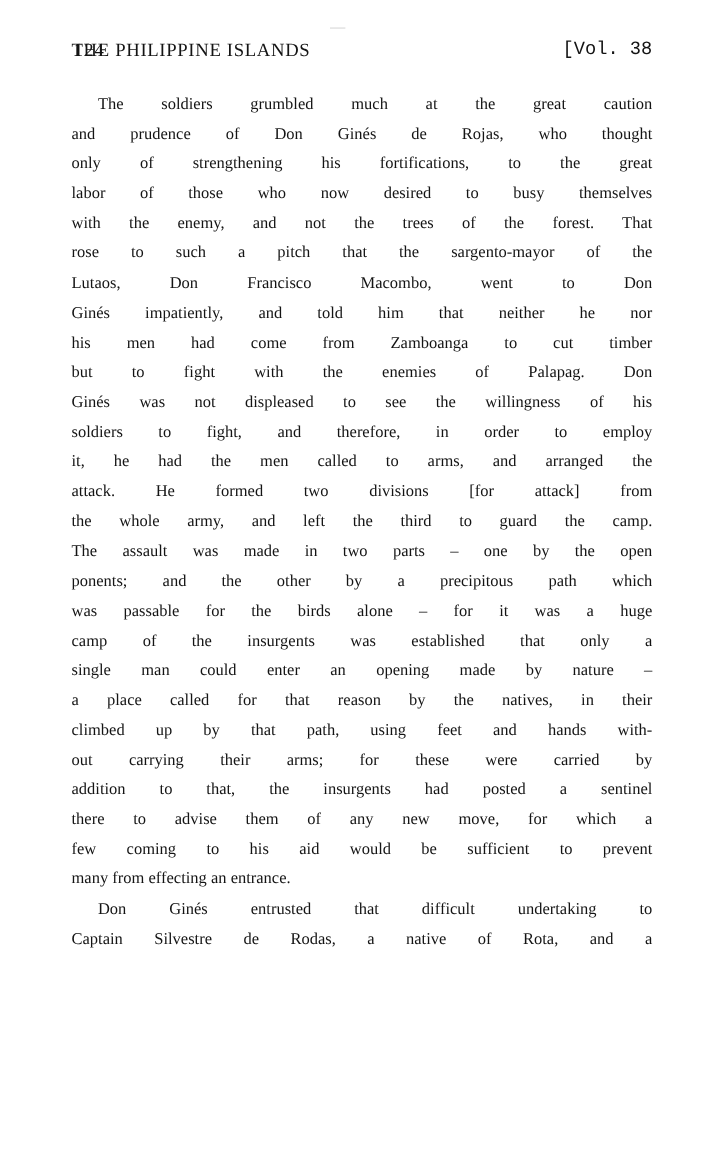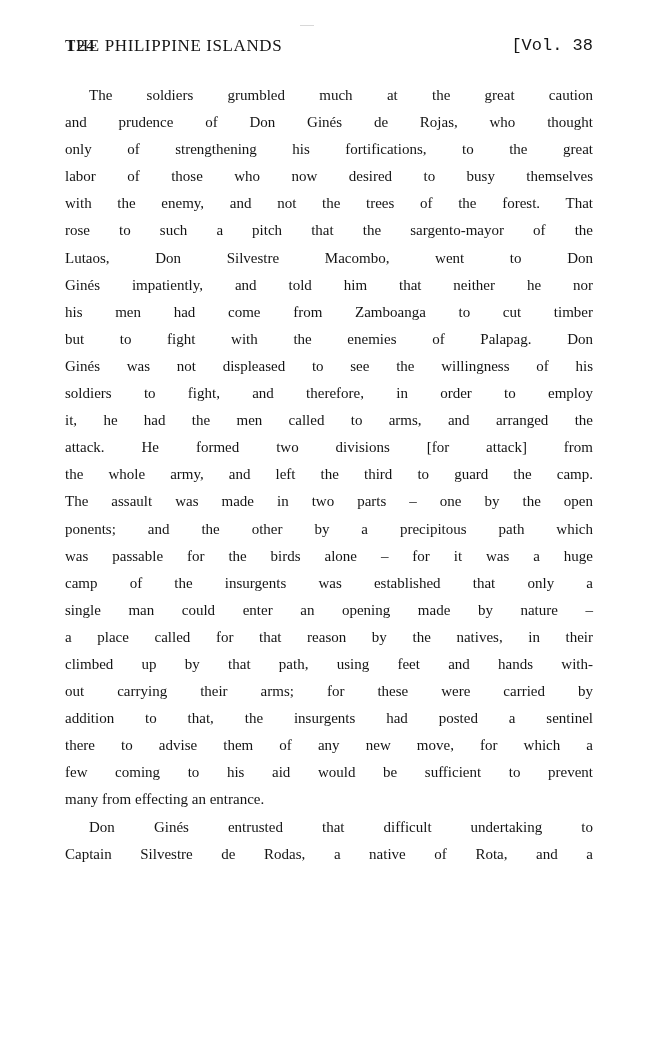--- a/index.html
+++ b/index.html
@@ -28,21 +28,21 @@
   <span class="vol">[Vol. 38</span>
 </div>
 
 <div class="body" id="body-text">
     <div class="line indent">The soldiers grumbled much at the great caution</div>
     <div class="line">and prudence of Don Ginés de Rojas, who thought</div>
     <div class="line">only of strengthening his fortifications, to the great</div>
     <div class="line">labor of those who now desired to busy themselves</div>
     <div class="line">with the enemy, and not the trees of the forest.  That</div>
     <div class="line">rose to such a pitch that the sargento-mayor of the</div>
-    <div class="line">Lutaos, Don Silvestre Macombo, went to Don</div>
+    <div class="line">Lutaos, Don Francisco Macombo, went to Don</div>
     <div class="line">Ginés impatiently, and told him that neither he nor</div>
     <div class="line">his men had come from Zamboanga to cut timber</div>
     <div class="line">but to fight with the enemies of Palapag.  Don</div>
     <div class="line">Ginés was not displeased to see the willingness of his</div>
     <div class="line">soldiers to fight, and therefore, in order to employ</div>
     <div class="line">it, he had the men called to arms, and arranged the</div>
     <div class="line">attack.  He formed two divisions [for attack] from</div>
     <div class="line">the whole army, and left the third to guard the camp.</div>
     <div class="line">The assault was made in two parts – one by the open</div>
     <div class="line">ponents; and the other by a precipitous path which</div>

